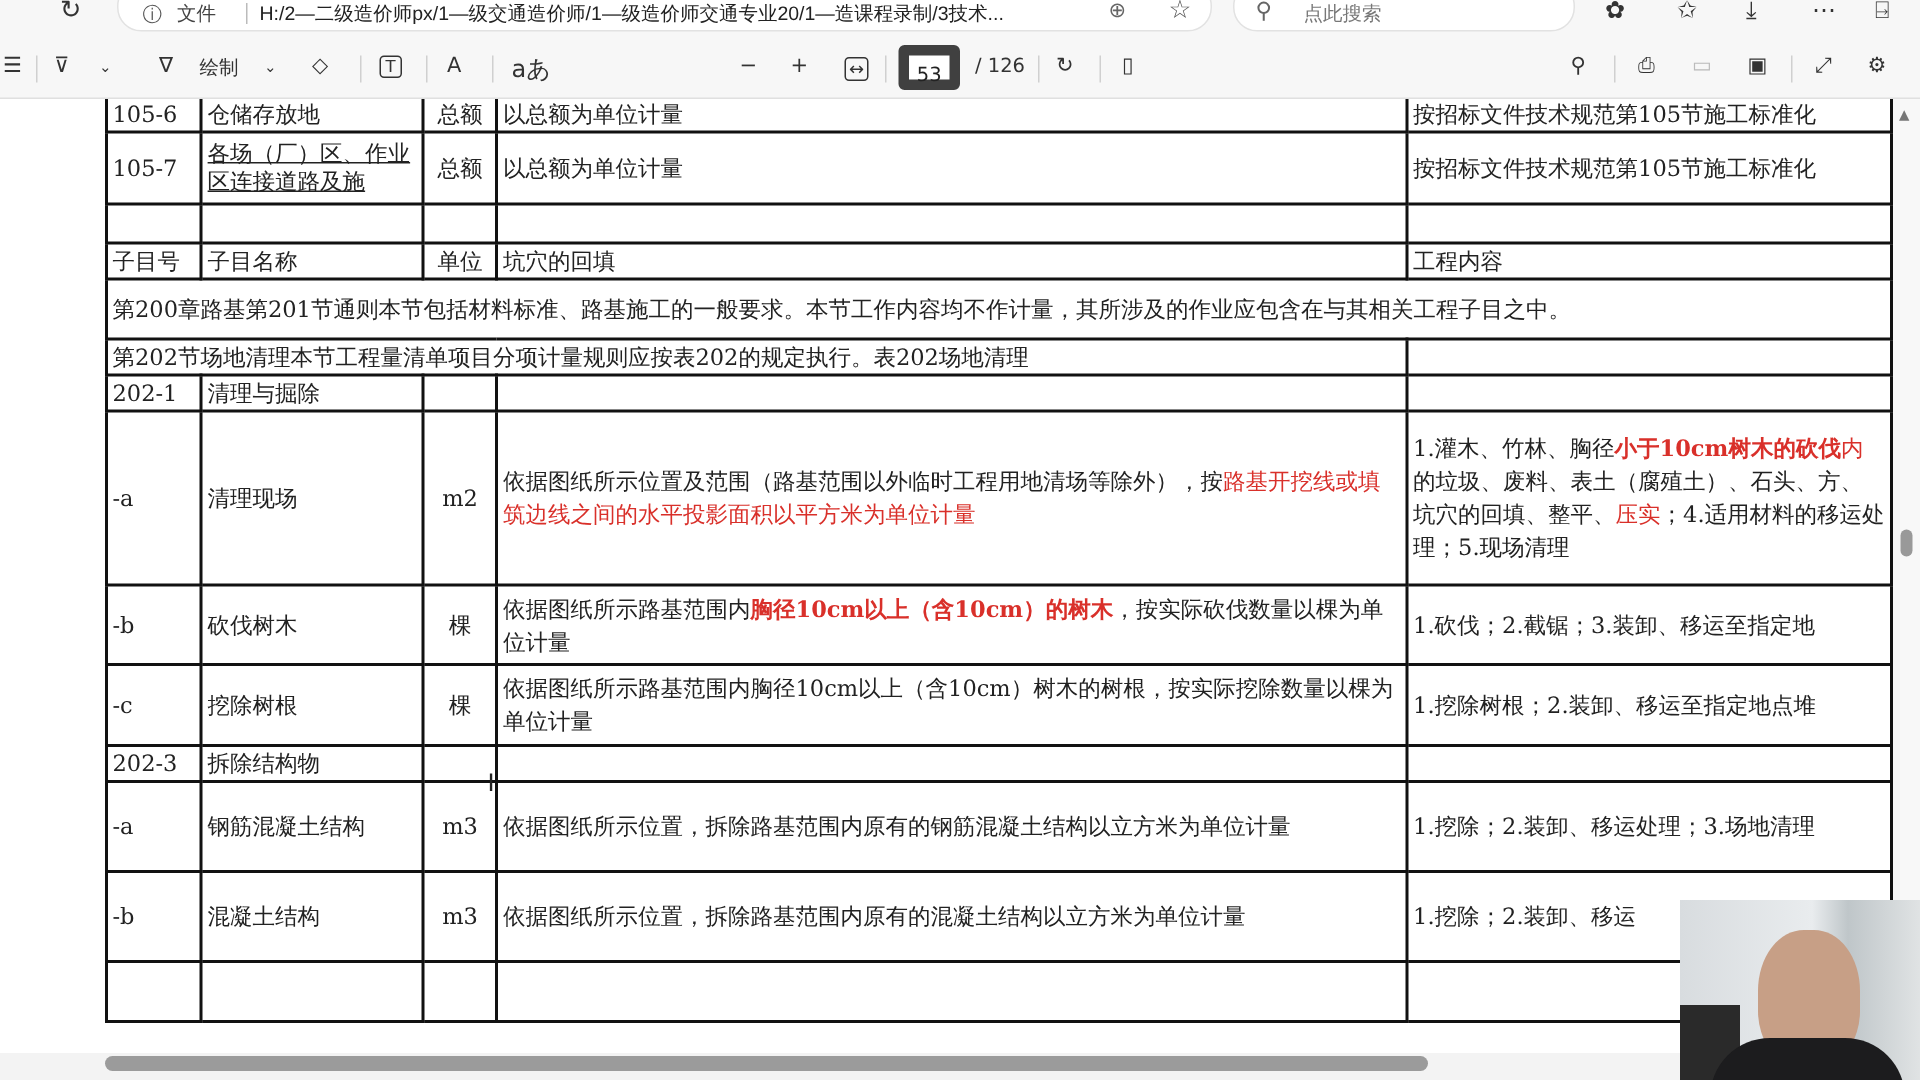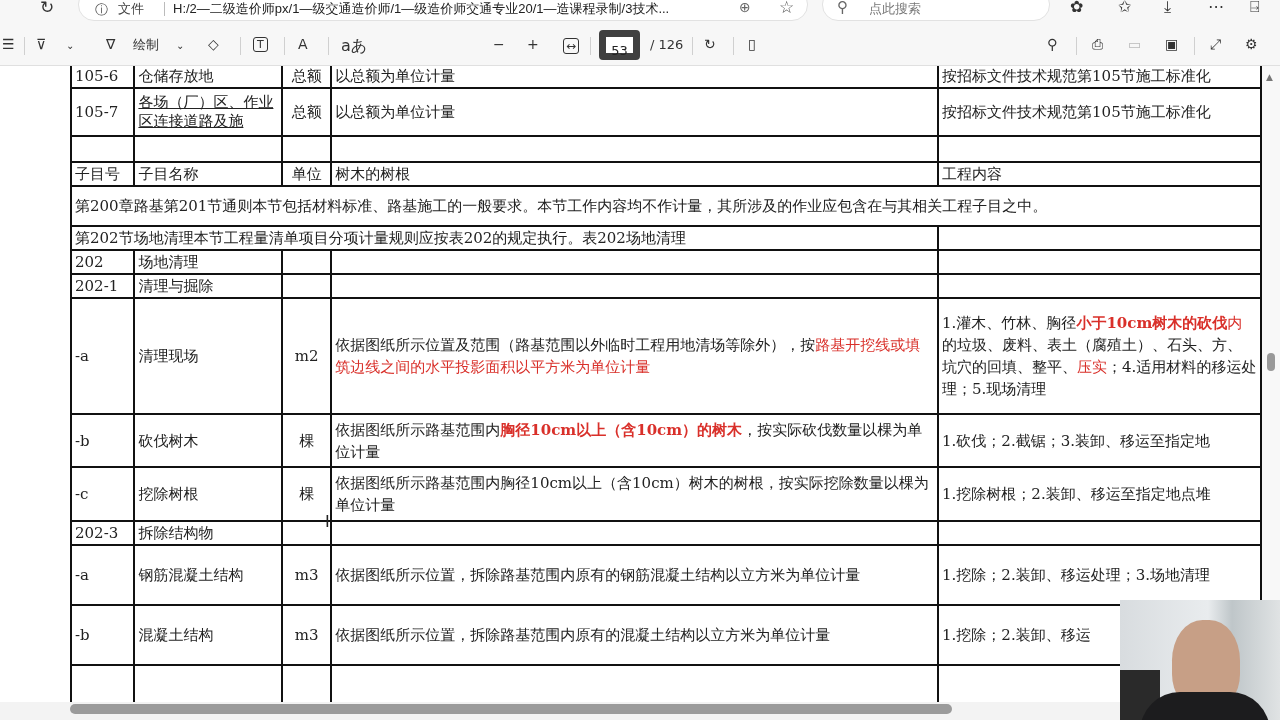--- a/index.html
+++ b/index.html
@@ -139,36 +139,29 @@
         <td></td>
             <td></td>
             <td></td>
             <td></td>
             <td></td>
       </tr>
       <tr style="height:23px">
         <td>子目号</td>
         <td>子目名称</td>
         <td class="c3">单位</td>
-        <td>树木的树根</td>
+        <td>坑穴的回填</td>
         <td>工程内容</td>
       </tr>
       <tr style="height:40px">
         <td colspan="5">第200章路基第201节通则本节包括材料标准、路基施工的一般要求。本节工作内容均不作计量，其所涉及的作业应包含在与其相关工程子目之中。</td>
       </tr>
       <tr style="height:24px">
         <td colspan="4">第202节场地清理本节工程量清单项目分项计量规则应按表202的规定执行。表202场地清理</td>
         <td></td>
-      </tr>
-      <tr style="height:23px">
-        <td>202</td>
-        <td>场地清理</td>
-        <td></td>
-            <td></td>
-            <td></td>
       </tr>
       <tr style="height:23px">
         <td>202-1</td>
         <td>清理与掘除</td>
         <td></td>
             <td></td>
             <td></td>
       </tr>
       <tr style="height:116px">
         <td>-a</td>

